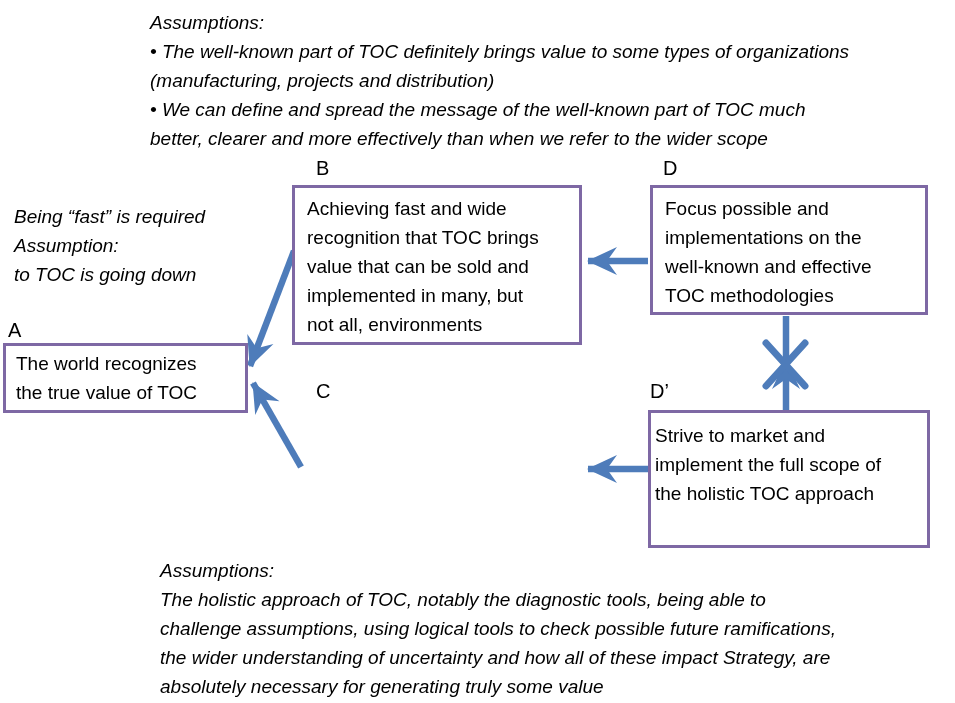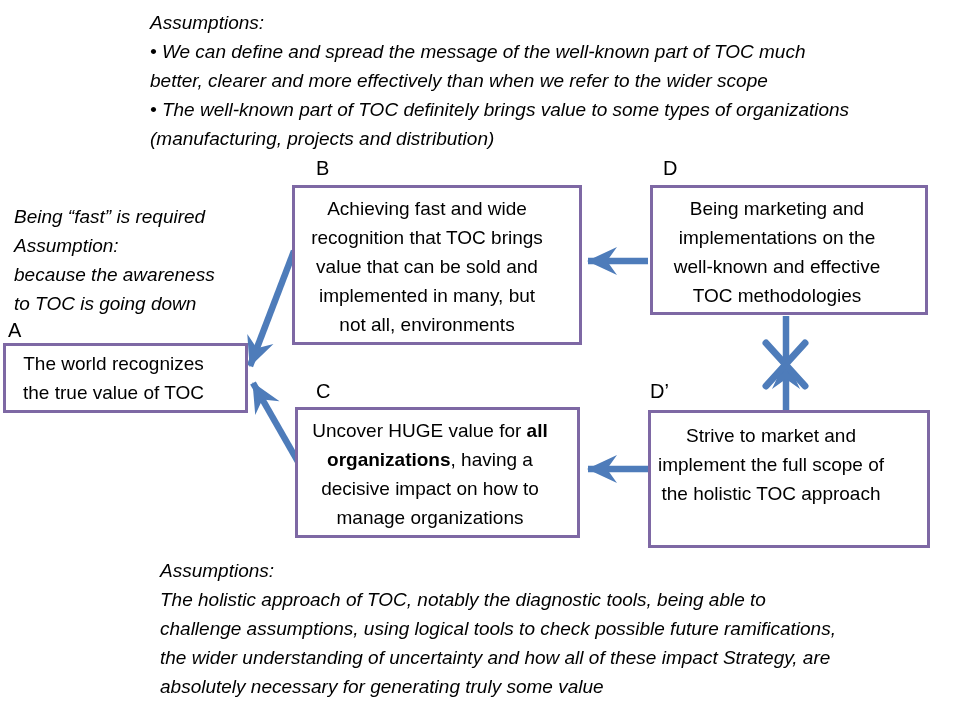--- a/index.html
+++ b/index.html
@@ -20,21 +20,20 @@
   .xmark{stroke:var(--arrow);stroke-width:7;stroke-linecap:round;fill:none;}
   .abs{position:absolute;z-index:2;}
   .assume{font-style:italic;font-size:19px;line-height:29px;}
   .assume p{margin:0;}
   .bullet::before{content:"• ";}
   .node{
     border:3px solid var(--box-border);
     background:var(--background);
     font-size:19px;line-height:29px;
     box-sizing:border-box;
-    text-align:center;
   }
   .node-label{font-size:20px;line-height:24px;}
 </style>
 </head>
 <body>
 
 <div class="stage">
 
   <svg class="arrows" width="955" height="703" viewBox="0 0 955 703" aria-hidden="true">
     <defs>
@@ -46,50 +45,46 @@
     <line class="arrow-line" x1="648" y1="469" x2="588" y2="469" marker-end="url(#stealth)"></line>
     <line class="arrow-line" x1="294" y1="251" x2="250" y2="366" marker-end="url(#stealth)"></line>
     <line class="arrow-line" x1="301" y1="467" x2="253" y2="383" marker-end="url(#stealth)"></line>
     <line class="arrow-line" x1="786" y1="316" x2="786" y2="362"></line>
     <line class="arrow-line" x1="786" y1="410" x2="786" y2="360" marker-end="url(#stealth)"></line>
     <path class="xmark" d="M766,343 L805,386 M805,343 L766,386"></path>
   </svg>
 
   <div class="abs assume" style="left:150px;top:8px;width:700px;">
     <p>Assumptions:</p>
+    <p class="bullet">The well-known part of TOC definitely brings value to some types of organizations (manufacturing, projects and distribution)</p>
     <p class="bullet">We can define and spread the message of the well-known part of TOC much better, clearer and more effectively than when we refer to the wider scope</p>
-    <p class="bullet">The well-known part of TOC definitely brings value to some types of organizations (manufacturing, projects and distribution)</p>
   </div>
 
   <div class="abs node-label" style="left:316px;top:156px;">B</div>
   <div class="abs node" style="left:292px;top:185px;width:290px;height:160px;padding:6px 32px 6px 12px;">
     <span>Achieving fast and wide recognition that TOC brings value that can be sold and implemented in many, but not all, environments</span>
   </div>
 
   <div class="abs node-label" style="left:663px;top:156px;">D</div>
   <div class="abs node" style="left:650px;top:185px;width:278px;height:130px;padding:6px 36px 6px 12px;">
-    <span>Being marketing and implementations on the well-known and effective TOC methodologies</span>
+    <span>Focus possible and implementations on the well-known and effective TOC methodologies</span>
   </div>
 
   <div class="abs assume" style="left:14px;top:202px;width:250px;">
     <p>Being “fast” is required</p>
     <p>Assumption:</p>
-    <p>because the awareness</p>
     <p>to TOC is going down</p>
   </div>
 
   <div class="abs node-label" style="left:8px;top:318px;">A</div>
   <div class="abs node" style="left:3px;top:343px;width:245px;height:70px;padding:3px 34px 3px 10px;">
     <span>The world recognizes the true value of TOC</span>
   </div>
 
   <div class="abs node-label" style="left:316px;top:379px;">C</div>
-  <div class="abs node" style="left:295px;top:407px;width:285px;height:131px;padding:6px 27px 6px 12px;">
-    <span>Uncover HUGE value for </span><b>all organizations</b><span>, having a decisive impact on how to manage organizations</span>
-  </div>
 
   <div class="abs node-label" style="left:650px;top:379px;">D’</div>
   <div class="abs node" style="left:648px;top:410px;width:282px;height:138px;padding:8px 40px 6px 4px;">
     <span>Strive to market and implement the full scope of the holistic TOC approach</span>
   </div>
 
   <div class="abs assume" style="left:160px;top:556px;width:692px;">
     <p>Assumptions:</p>
     <p>The holistic approach of TOC, notably the diagnostic tools, being able to challenge assumptions, using logical tools to check possible future ramifications, the wider understanding of uncertainty and how all of these impact Strategy, are absolutely necessary for generating truly some value</p>
   </div>

